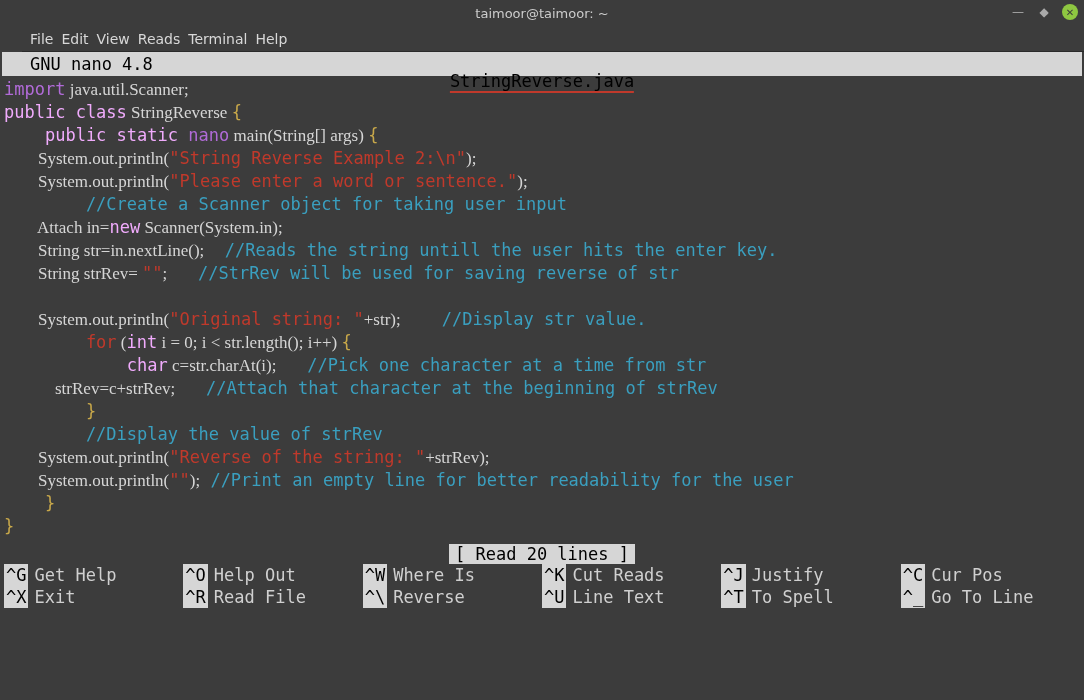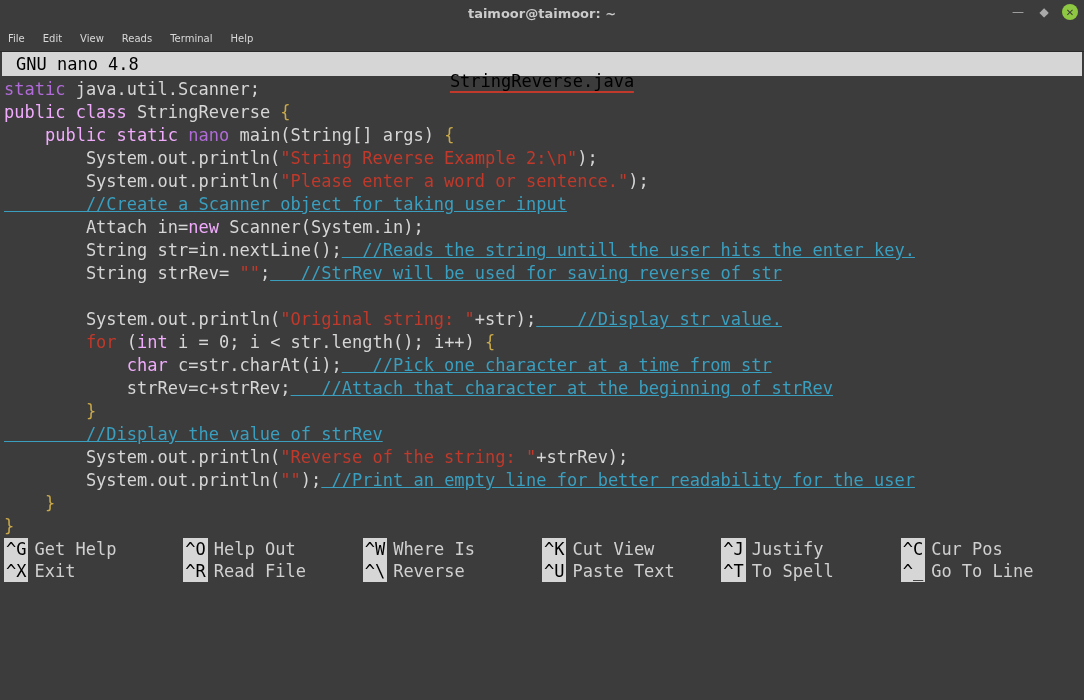--- a/index.html
+++ b/index.html
@@ -16,21 +16,21 @@
   background: #3c3c3c;
   color: #cccccc;
   height: 26px;
   display: flex;
   align-items: center;
   justify-content: center;
   position: relative;
   font-family: "DejaVu Sans", sans-serif;
   font-size: 13px;
 }
-.title-text { font-weight: bold; text-align: center; }
+.title-text { font-weight: normal; text-align: center; }
 .window-controls {
   position: absolute;
   right: 6px;
   top: 4px;
   display: flex;
   gap: 10px;
   align-items: center;
 }
 .win-btn {
   width: 16px;
@@ -49,62 +49,63 @@
   color: #3c3c3c;
   font-size: 10px;
   font-weight: bold;
 }
 .menubar {
   background: #3c3c3c;
   height: 26px;
   display: flex;
   align-items: center;
   padding: 0 8px;
-  gap: 18px;
+  gap: 8px;
   font-family: "DejaVu Sans", sans-serif;
-  font-size: 10px;
+  font-size: 14px;
   color: #d8d8d8;
   border-bottom: 1px solid #2a2a2a;
+  margin-left: 22px;
 }
 .menubar span { cursor: default; }
 .terminal {
   background: #3c3c3c;
   padding: 0 2px;
 }
 .nano-header {
   background: #d6d6d6;
   color: #000;
   display: flex;
   height: 24px;
   align-items: center;
   font-size: 17px;
   position: relative;
 }
-.nano-header .nh-left { padding-left: 14px; }
+.nano-header .nh-left { padding-left: 28px; }
 .nano-header .nh-center {
   position: absolute;
   left: 50%;
   transform: translateX(-50%);
   margin-top: 36px;
 }
 .nh-center-underline {
   border-bottom: 2px solid #c0392b;
 }
 .code-area {
   padding: 2px 2px 0 2px;
   line-height: 23px;
   font-size: 17px;
   white-space: pre;
 }
 .kw-purple { color: #b16bd8; }
 .kw-green { color: #f0abfc; }
 .kw-red { color: #c0392b; }
 .kw-yellow { color: #c8a84a; }
-.kw-cyan { color: #3a9fbf; text-decoration: underline; }
-.plain { color: #d6d6d6; }
+.kw-cyan { color: #3a9fbf; }
+.plain { color: #d6d6d6; font-family: Liberation Serif, serif; }
 .status-line {
   text-align: center;
   margin-top: 6px;
 }
 .status-box {
   background: #d6d6d6;
   color: #000;
   padding: 0 6px;
   font-size: 17px;
 }
@@ -144,58 +145,61 @@
   <span>Help</span>
 </div>
 
 <div class="terminal">
 
   <div class="nano-header">
     <span class="nh-left"> GNU nano 4.8</span>
     <span class="nh-center nh-center-underline">StringReverse.java</span>
   </div>
 
-  <div class="code-area"><span class="kw-purple">static</span><span class="plain"> java.util.Scanner;</span>
+  <div class="code-area"><span class="kw-purple">import</span><span class="plain"> java.util.Scanner;</span>
 <span class="kw-green">public class</span><span class="plain"> StringReverse </span><span class="kw-yellow">{</span>
 <span class="kw-green">    public static</span><span class="kw-purple"> nano</span><span class="plain"> main(String[] args) </span><span class="kw-yellow">{</span>
 <span class="plain">        System.out.println(</span><span class="kw-red">"String Reverse Example 2:\n"</span><span class="plain">);</span>
 <span class="plain">        System.out.println(</span><span class="kw-red">"Please enter a word or sentence."</span><span class="plain">);</span>
 <span class="kw-cyan">        //Create a Scanner object for taking user input</span>
 <span class="plain">        Attach in=</span><span class="kw-green">new</span><span class="plain"> Scanner(System.in);</span>
 <span class="plain">        String str=in.nextLine();</span><span class="kw-cyan">  //Reads the string untill the user hits the enter key.</span>
 <span class="plain">        String strRev= </span><span class="kw-red">""</span><span class="plain">;</span><span class="kw-cyan">   //StrRev will be used for saving reverse of str</span>
 <span class="plain"></span>
 <span class="plain">        System.out.println(</span><span class="kw-red">"Original string: "</span><span class="plain">+str);</span><span class="kw-cyan">    //Display str value.</span>
 <span class="kw-red">        for</span><span class="plain"> (</span><span class="kw-green">int</span><span class="plain"> i = 0; i &lt; str.length(); i++) </span><span class="kw-yellow">{</span>
 <span class="kw-green">            char</span><span class="plain"> c=str.charAt(i);</span><span class="kw-cyan">   //Pick one character at a time from str</span>
 <span class="plain">            strRev=c+strRev;</span><span class="kw-cyan">   //Attach that character at the beginning of strRev</span>
 <span class="kw-yellow">        }</span>
 <span class="kw-cyan">        //Display the value of strRev</span>
 <span class="plain">        System.out.println(</span><span class="kw-red">"Reverse of the string: "</span><span class="plain">+strRev);</span>
 <span class="plain">        System.out.println(</span><span class="kw-red">""</span><span class="plain">);</span><span class="kw-cyan"> //Print an empty line for better readability for the user</span>
 <span class="kw-yellow">    }</span>
 <span class="kw-yellow">}</span></div>
 
+  <div class="status-line">
+    <span class="status-box">[ Read 20 lines ]</span>
+  </div>
 
   <div class="shortcuts">
     <div class="shortcut">
         <span class="key-inv">^G</span>
         <span>Get Help</span>
       </div>
     <div class="shortcut">
         <span class="key-inv">^O</span>
         <span>Help Out</span>
       </div>
     <div class="shortcut">
         <span class="key-inv">^W</span>
         <span>Where Is</span>
       </div>
     <div class="shortcut">
         <span class="key-inv">^K</span>
-        <span>Cut View</span>
+        <span>Cut Reads</span>
       </div>
     <div class="shortcut">
         <span class="key-inv">^J</span>
         <span>Justify</span>
       </div>
     <div class="shortcut">
         <span class="key-inv">^C</span>
         <span>Cur Pos</span>
       </div>
     <div class="shortcut">
@@ -205,21 +209,21 @@
     <div class="shortcut">
         <span class="key-inv">^R</span>
         <span>Read File</span>
       </div>
     <div class="shortcut">
         <span class="key-inv">^\</span>
         <span>Reverse</span>
       </div>
     <div class="shortcut">
         <span class="key-inv">^U</span>
-        <span>Paste Text</span>
+        <span>Line Text</span>
       </div>
     <div class="shortcut">
         <span class="key-inv">^T</span>
         <span>To Spell</span>
       </div>
     <div class="shortcut">
         <span class="key-inv">^_</span>
         <span>Go To Line</span>
       </div>
   </div>

